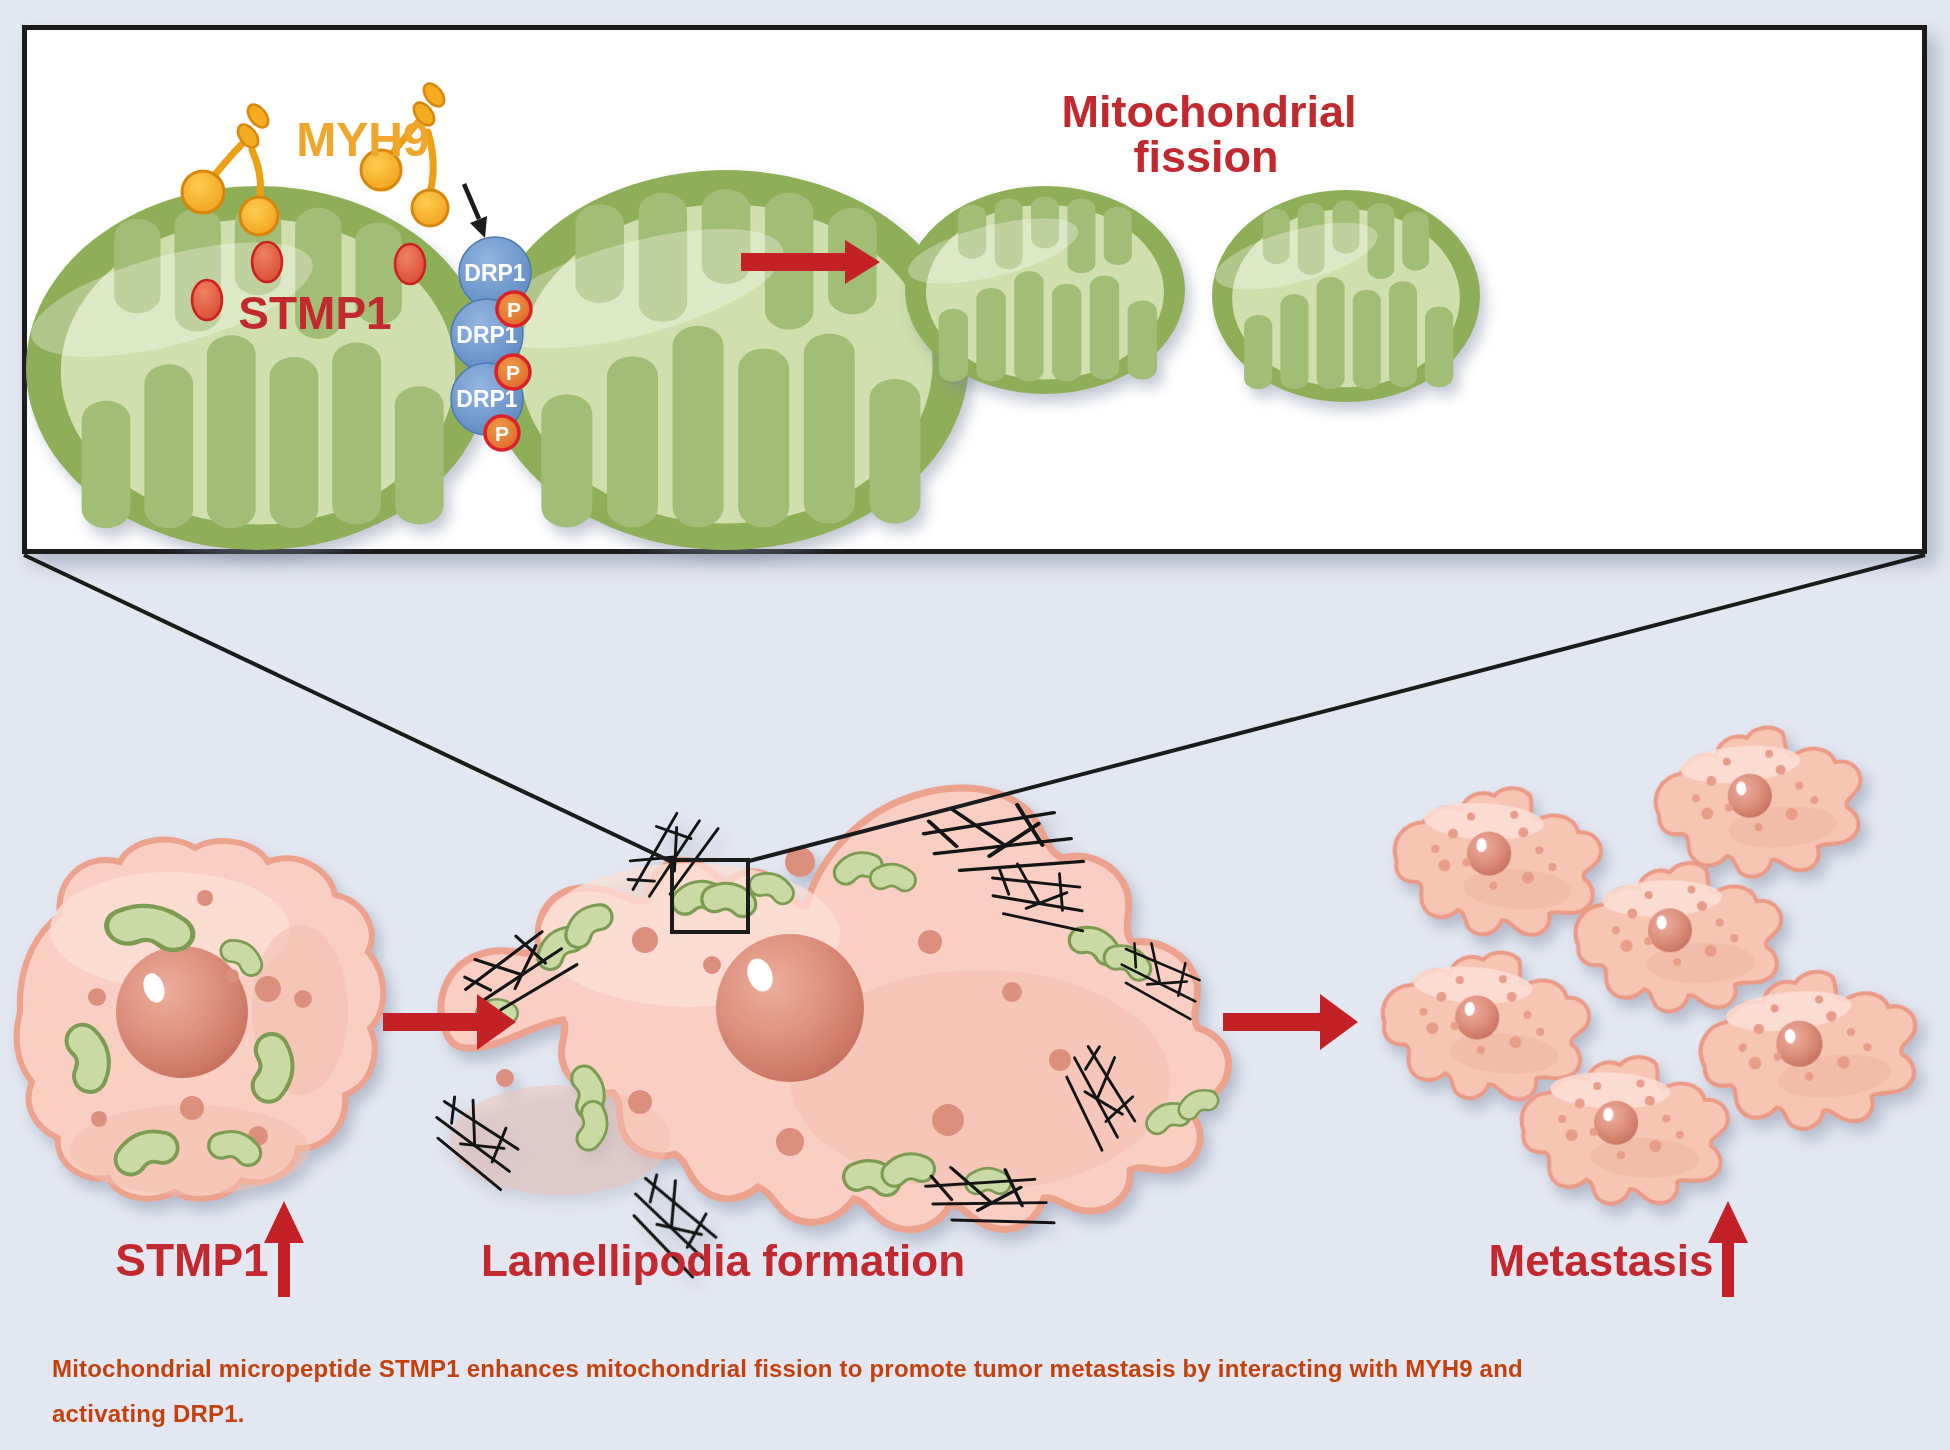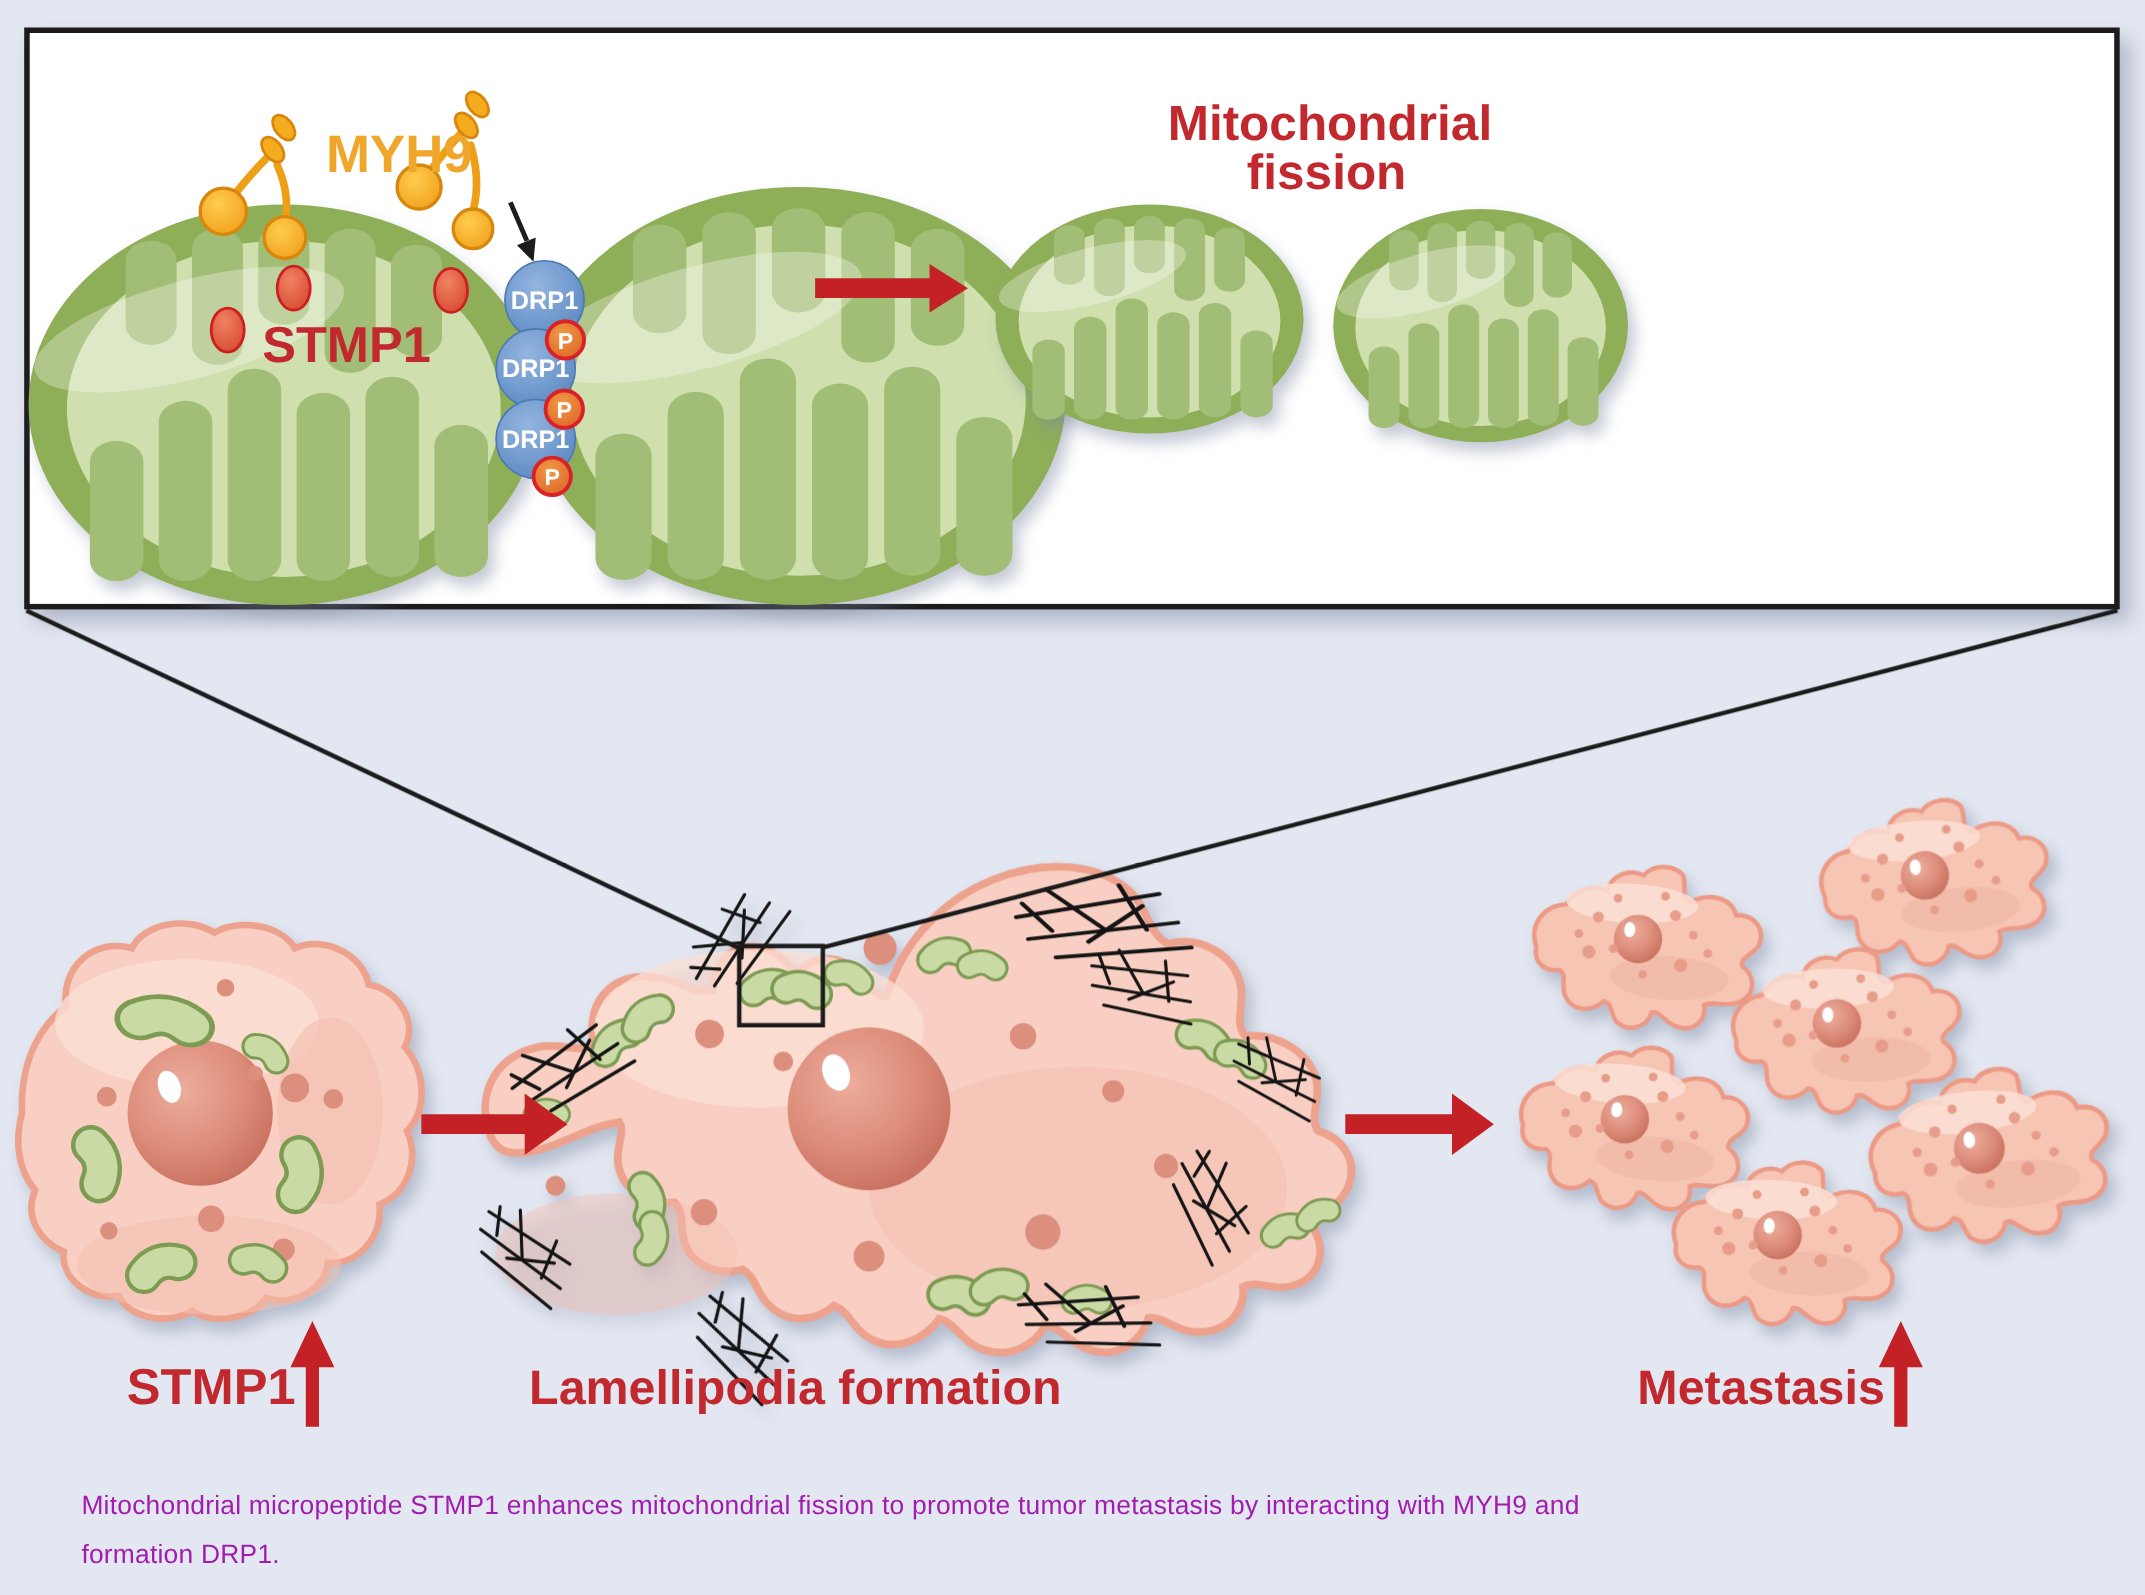--- a/index.html
+++ b/index.html
@@ -1,22 +1,22 @@
 <!DOCTYPE html>
 <html><head>
 <meta charset="utf-8">
 <style>
   html,body{margin:0;padding:0;background:#e3e7f1;}
   .canvas{position:relative;width:1950px;height:1450px;background:#e3e7f1;overflow:hidden;
           font-family:"Liberation Sans",sans-serif;}
   svg{position:absolute;left:0;top:0;}
   .lbl{font-family:"Liberation Sans",sans-serif;font-weight:bold;}
-  .caption{position:absolute;left:74px;top:1346px;width:1820px;
-           font-family:"Liberation Sans",sans-serif;font-weight:normal;
-           font-size:24px;line-height:45px;color:#a21caf;letter-spacing:.2px;}
+  .caption{position:absolute;left:52px;top:1346px;width:1820px;
+           font-family:"Liberation Sans",sans-serif;font-weight:bold;
+           font-size:24px;line-height:45px;color:#c2410c;letter-spacing:.2px;}
   .shadowed{filter:drop-shadow(9px 11px 9px rgba(125,135,160,.50));}
   .softshadow{filter:drop-shadow(6px 9px 7px rgba(125,135,160,.45));}
 </style>
 </head>
 <body>
 
 <div class="canvas">
 
 <svg width="1950" height="1450" viewBox="0 0 1950 1450">
   <defs>
@@ -297,16 +297,16 @@
   <polygon fill="#c42126" points="278,1297 278,1243 264,1243 284,1201 304,1243 290,1243 290,1297"></polygon>
   <polygon fill="#c42126" points="1722,1297 1722,1243 1708,1243 1728,1201 1748,1243 1734,1243 1734,1297"></polygon>
 
   <text class="lbl" x="192" y="1276" font-size="46" fill="#c2292e" text-anchor="middle">STMP1</text>
   <text class="lbl" x="723" y="1276" font-size="44" fill="#c2292e" text-anchor="middle">Lamellipodia formation</text>
   <text class="lbl" x="1601" y="1276" font-size="44" fill="#c2292e" text-anchor="middle">Metastasis</text>
 </svg>
 
   <div class="caption">
     <span style="display:block;white-space:nowrap;">Mitochondrial micropeptide STMP1 enhances mitochondrial fission to promote tumor metastasis by interacting with MYH9 and</span>
-    <span style="display:block;">formation DRP1.</span>
+    <span style="display:block;">activating DRP1.</span>
   </div>
 
 </div>
 
 </body></html>

